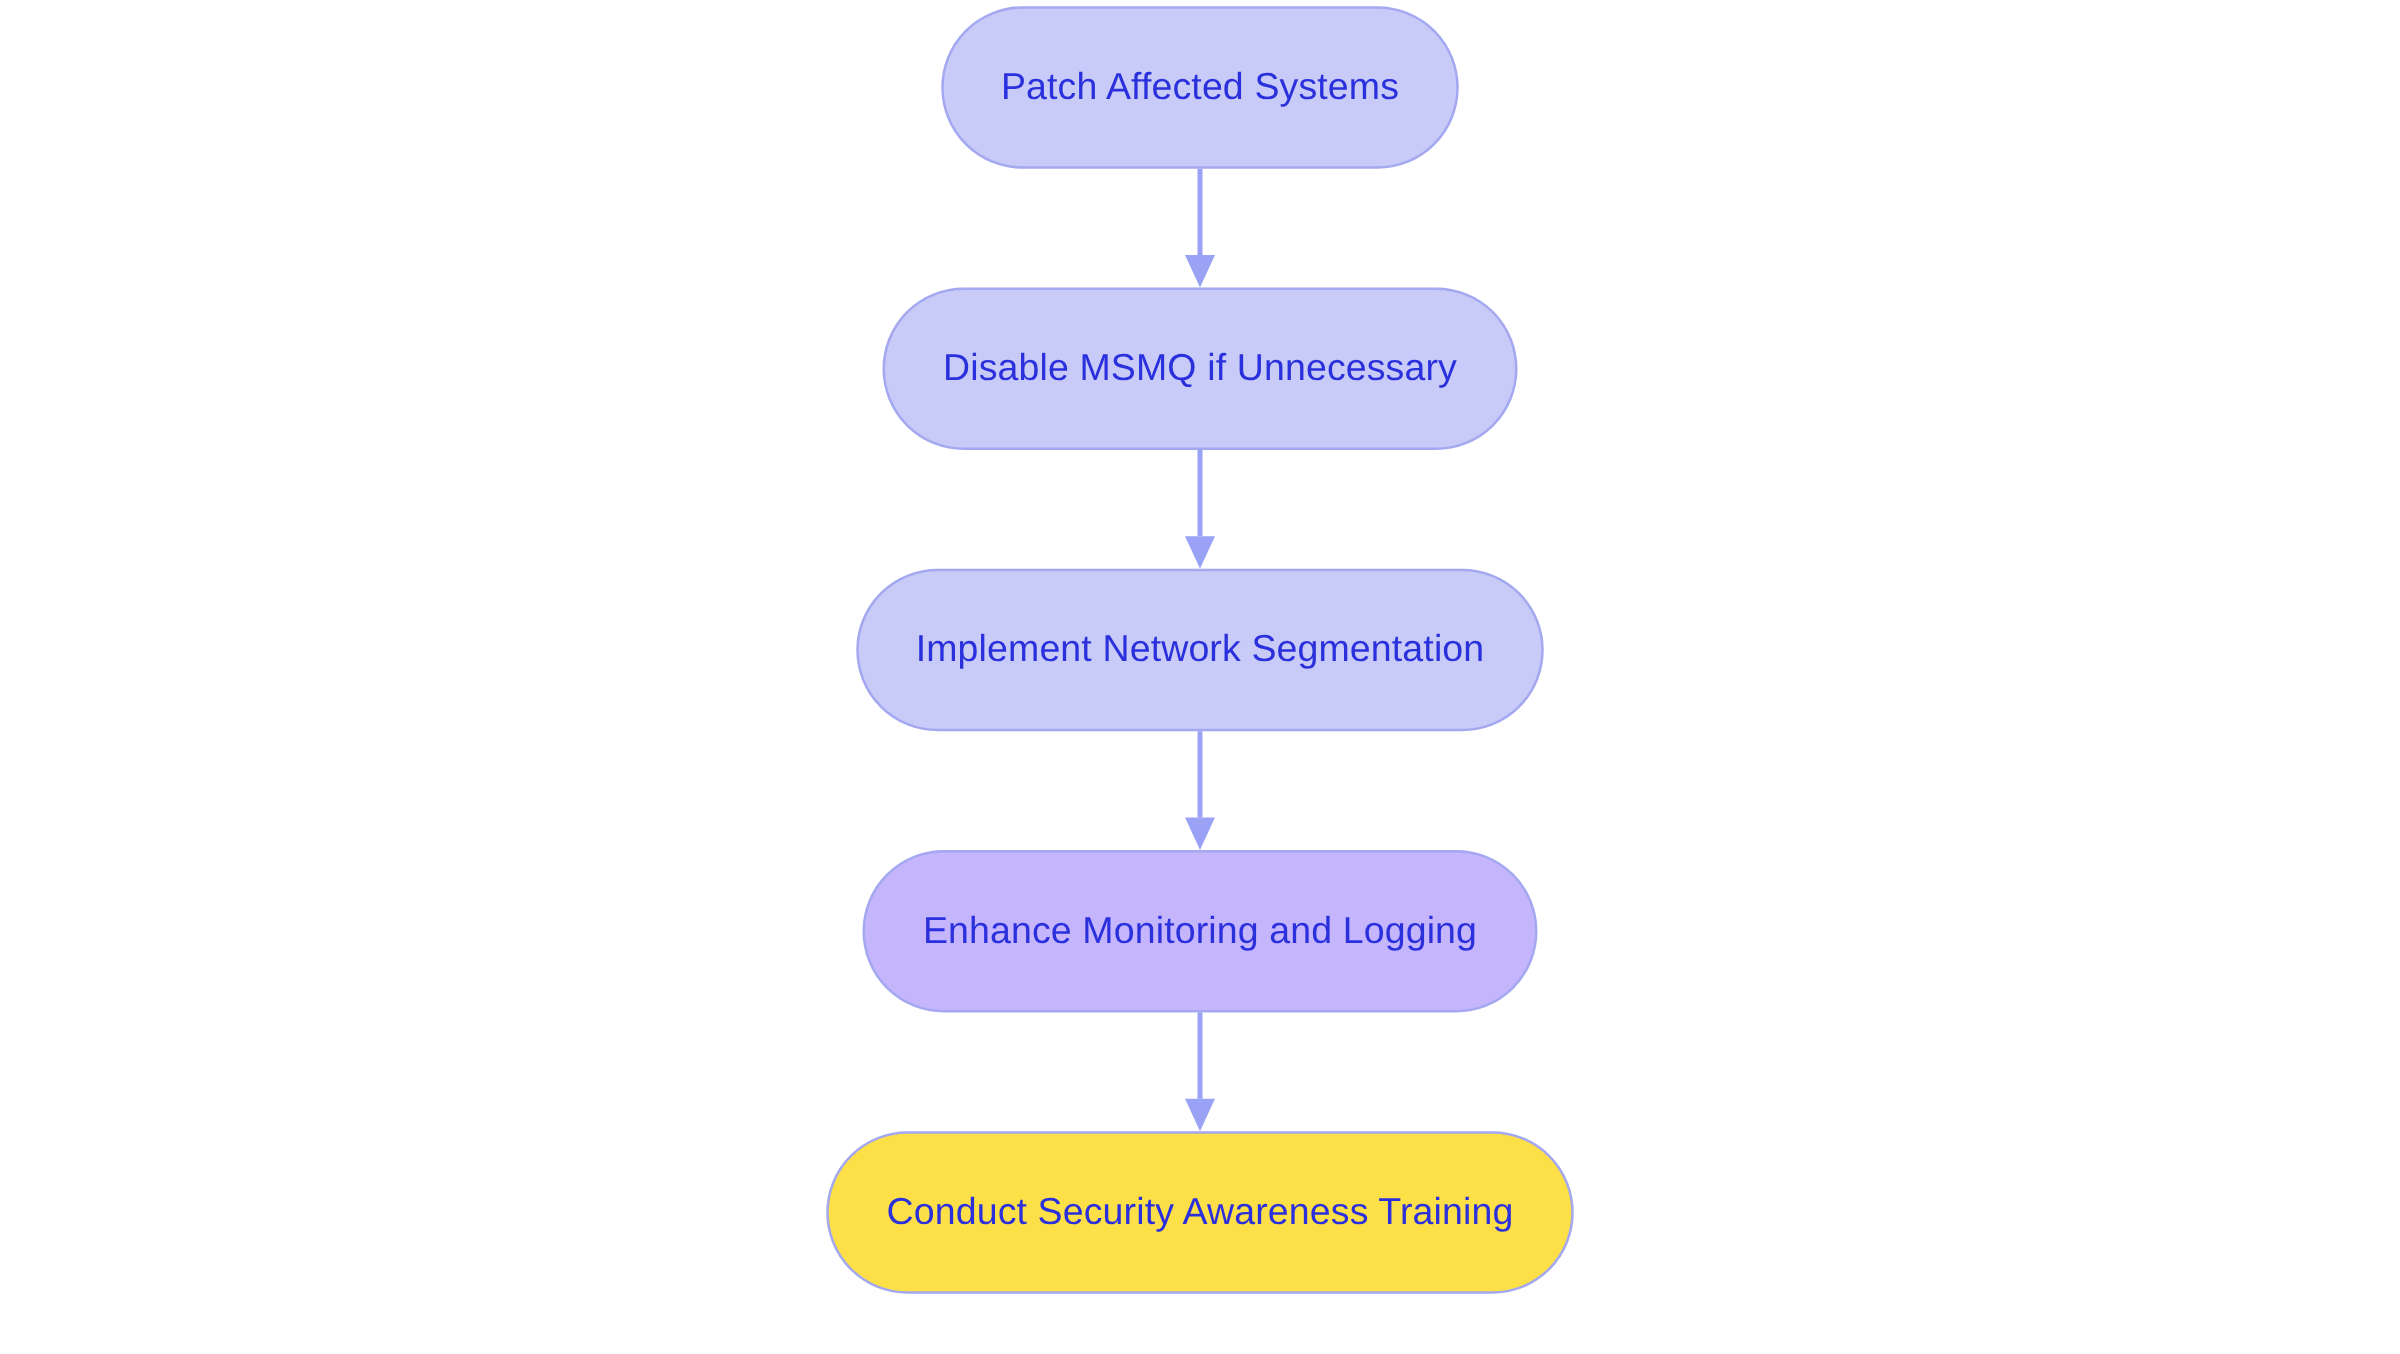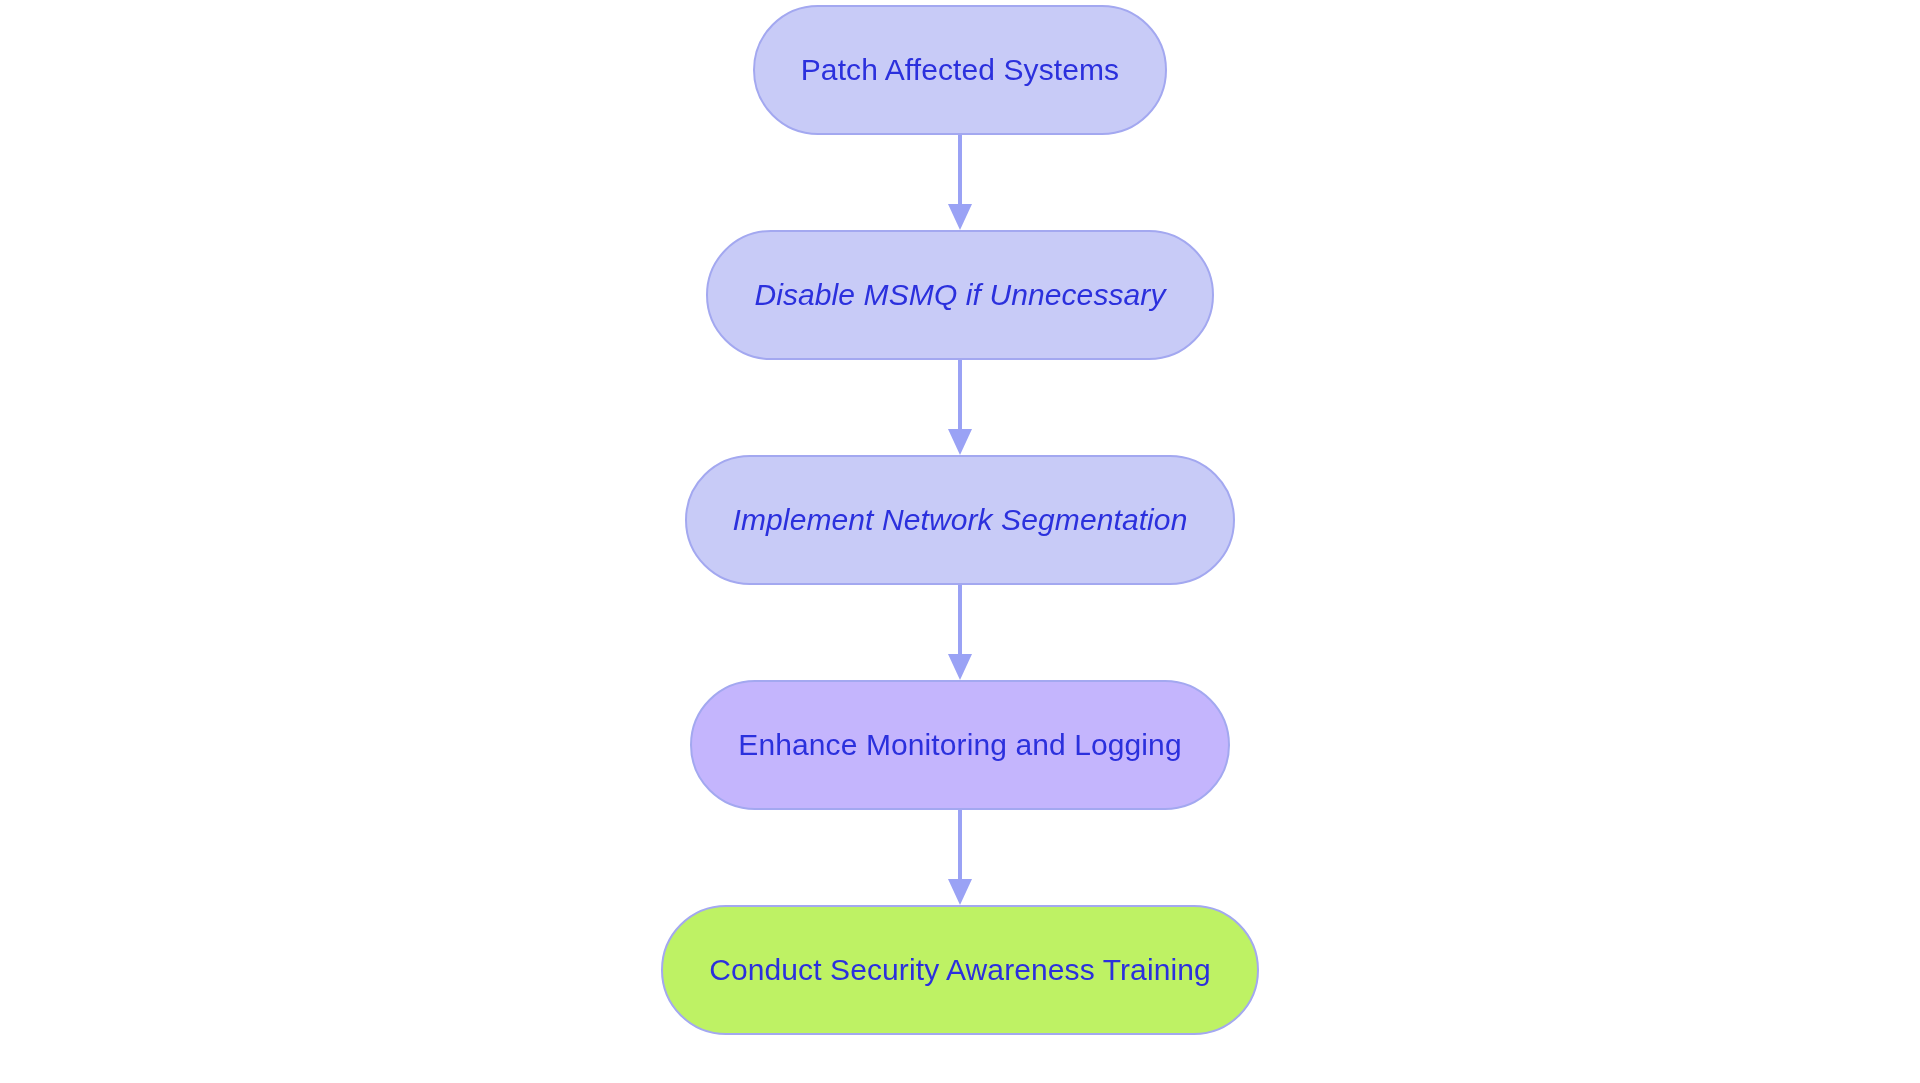--- a/index.html
+++ b/index.html
@@ -93,45 +93,45 @@
 
     <div class="node row-gap-top" style="background: rgb(200, 203, 247); border-color: rgb(163, 168, 240); color: rgb(43, 48, 221);">
       <span class="node-label">Patch Affected Systems</span>
     </div>
 
     <div class="connector">
       <div class="connector-line" style="background: rgb(154, 162, 245);"></div>
       <div class="connector-head" style="border-top-color: rgb(154, 162, 245);"></div>
     </div>
 
-    <div class="node" style="background: rgb(200, 203, 247); border-color: rgb(163, 168, 240); color: rgb(43, 48, 221); font-style: italic;">
+    <div class="node" style="background: rgb(200, 203, 247); border-color: rgb(163, 168, 240); color: rgb(43, 48, 221);">
       <span class="node-label">Disable MSMQ if Unnecessary</span>
     </div>
 
     <div class="connector">
       <div class="connector-line" style="background: rgb(154, 162, 245);"></div>
       <div class="connector-head" style="border-top-color: rgb(154, 162, 245);"></div>
     </div>
 
-    <div class="node" style="background: rgb(200, 203, 247); border-color: rgb(163, 168, 240); color: rgb(43, 48, 221); font-style: italic;">
+    <div class="node" style="background: rgb(200, 203, 247); border-color: rgb(163, 168, 240); color: rgb(43, 48, 221);">
       <span class="node-label">Implement Network Segmentation</span>
     </div>
 
     <div class="connector">
       <div class="connector-line" style="background: rgb(154, 162, 245);"></div>
       <div class="connector-head" style="border-top-color: rgb(154, 162, 245);"></div>
     </div>
 
     <div class="node" style="background: #c4b5fd; border-color: rgb(163, 168, 240); color: rgb(43, 48, 221);">
       <span class="node-label">Enhance Monitoring and Logging</span>
     </div>
 
     <div class="connector">
       <div class="connector-line" style="background: rgb(154, 162, 245);"></div>
       <div class="connector-head" style="border-top-color: rgb(154, 162, 245);"></div>
     </div>
 
-    <div class="node" style="background: #bef264; border-color: rgb(163, 168, 240); color: rgb(43, 48, 221);">
+    <div class="node" style="background: #fde047; border-color: rgb(163, 168, 240); color: rgb(43, 48, 221);">
       <span class="node-label">Conduct Security Awareness Training</span>
     </div>
 
   </div>
 </div>
 
 </body></html>

